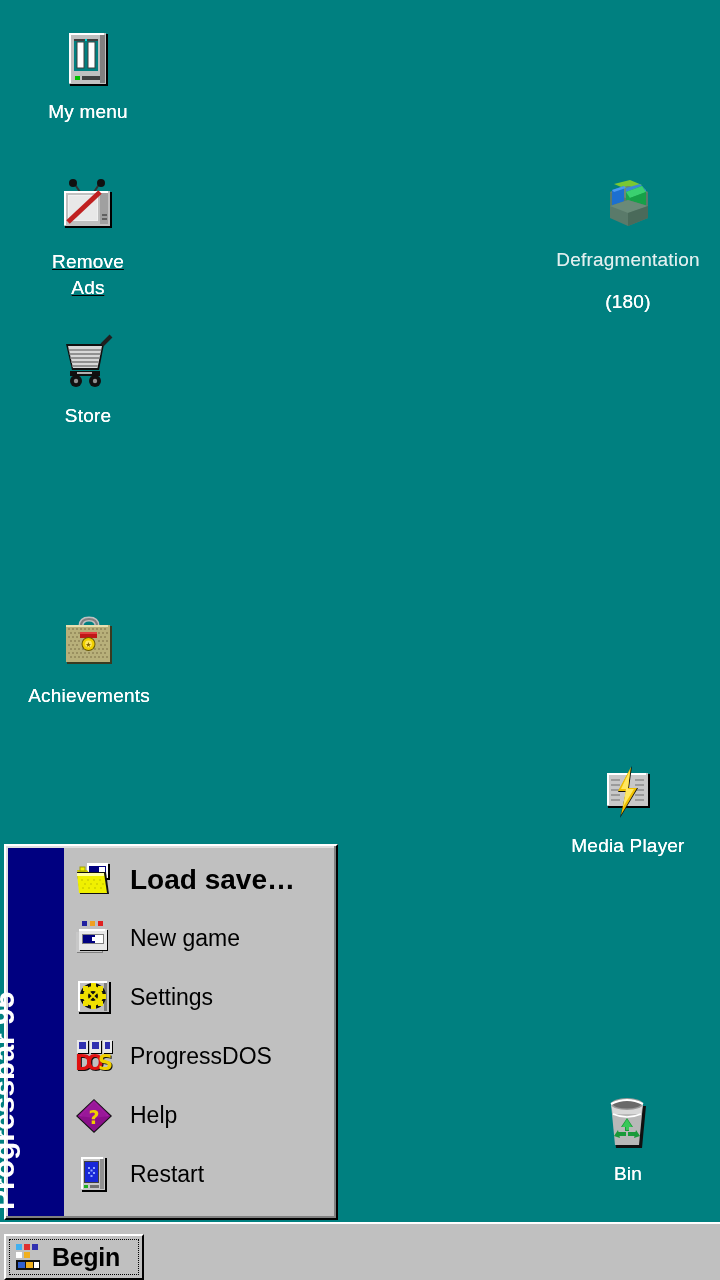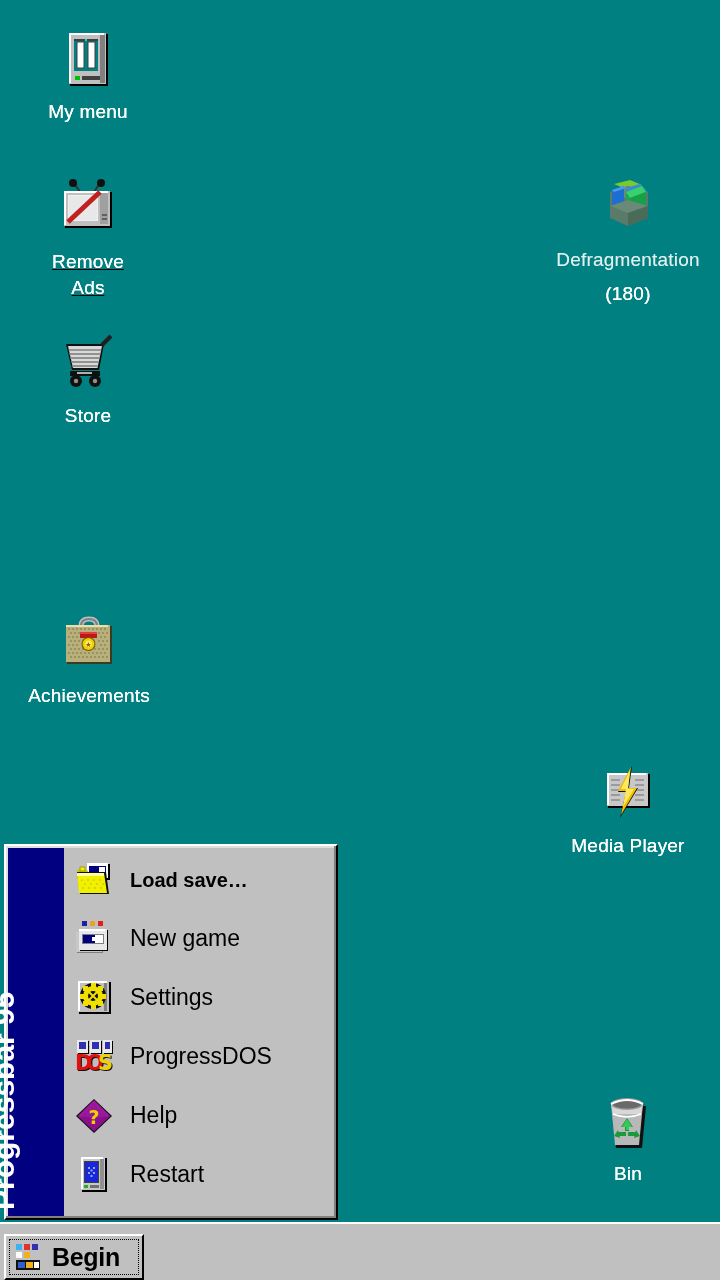--- a/index.html
+++ b/index.html
@@ -104,21 +104,21 @@
     width: 40px; height: 40px;
     flex: none;
     margin-right: 16px;
     position: relative;
   }
   .menu-item .mi-label {
     font-size: 23px;
     color: #000000;
     line-height: 1;
   }
-  .menu-item.bold .mi-label { font-weight: bold; font-size: 20px; }
+  .menu-item.bold .mi-label { font-weight: bold; font-size: 28px; }
 
   
   #taskbar {
     position: absolute;
     left: 0; top: 1222px;
     width: 720px; height: 68px;
     background: #c0c0c0;
     border-top: 2px solid #ffffff;
     display: flex;
     align-items: center;
@@ -353,21 +353,21 @@
         <path d="M30 12 L44 8 L50 14 L50 30 L44 34 L30 30 Z" fill="#3a8ad8"></path>
         <path d="M30 16 L46 10 L50 16 L50 34 L46 38 L30 34 Z" fill="#1aa84a"></path>
         <path d="M30 16 L46 10 L50 16 L34 22 Z" fill="#3ad070"></path>
         <path d="M34 22 L50 16 L50 34 L34 40 Z" fill="#16a048"></path>
         <path d="M14 30 L32 24 L52 30 L52 42 L32 50 L14 42 Z" fill="#5a7a6a"></path>
         <path d="M14 30 L32 24 L52 30 L32 37 Z" fill="#6a8a78"></path>
         <path d="M32 37 L52 30 L52 42 L32 50 Z" fill="#4a6a5a"></path>
       </svg>
     </span>
     <span class="lbl dim">Defragmentation</span>
-    <span class="lbl sub" style="margin-top:8px">(180)</span>
+    <span class="lbl sub" style="margin-top:16px">(180)</span>
   </div>
 
   <div class="desk-icon" style="left:553px; top:762px;justify-content:flex-end;">
     <span class="glyph">
       <svg viewBox="0 0 64 64" width="64" height="64">
         <rect x="12" y="12" width="42" height="34" fill="#000"></rect>
         <rect x="11" y="11" width="41" height="33" fill="#c8c8c8"></rect>
         <rect x="11" y="11" width="39" height="2" fill="#ffffff"></rect>
         <rect x="11" y="11" width="2" height="32" fill="#ffffff"></rect>
         <g stroke="#909090" stroke-width="1.6">

